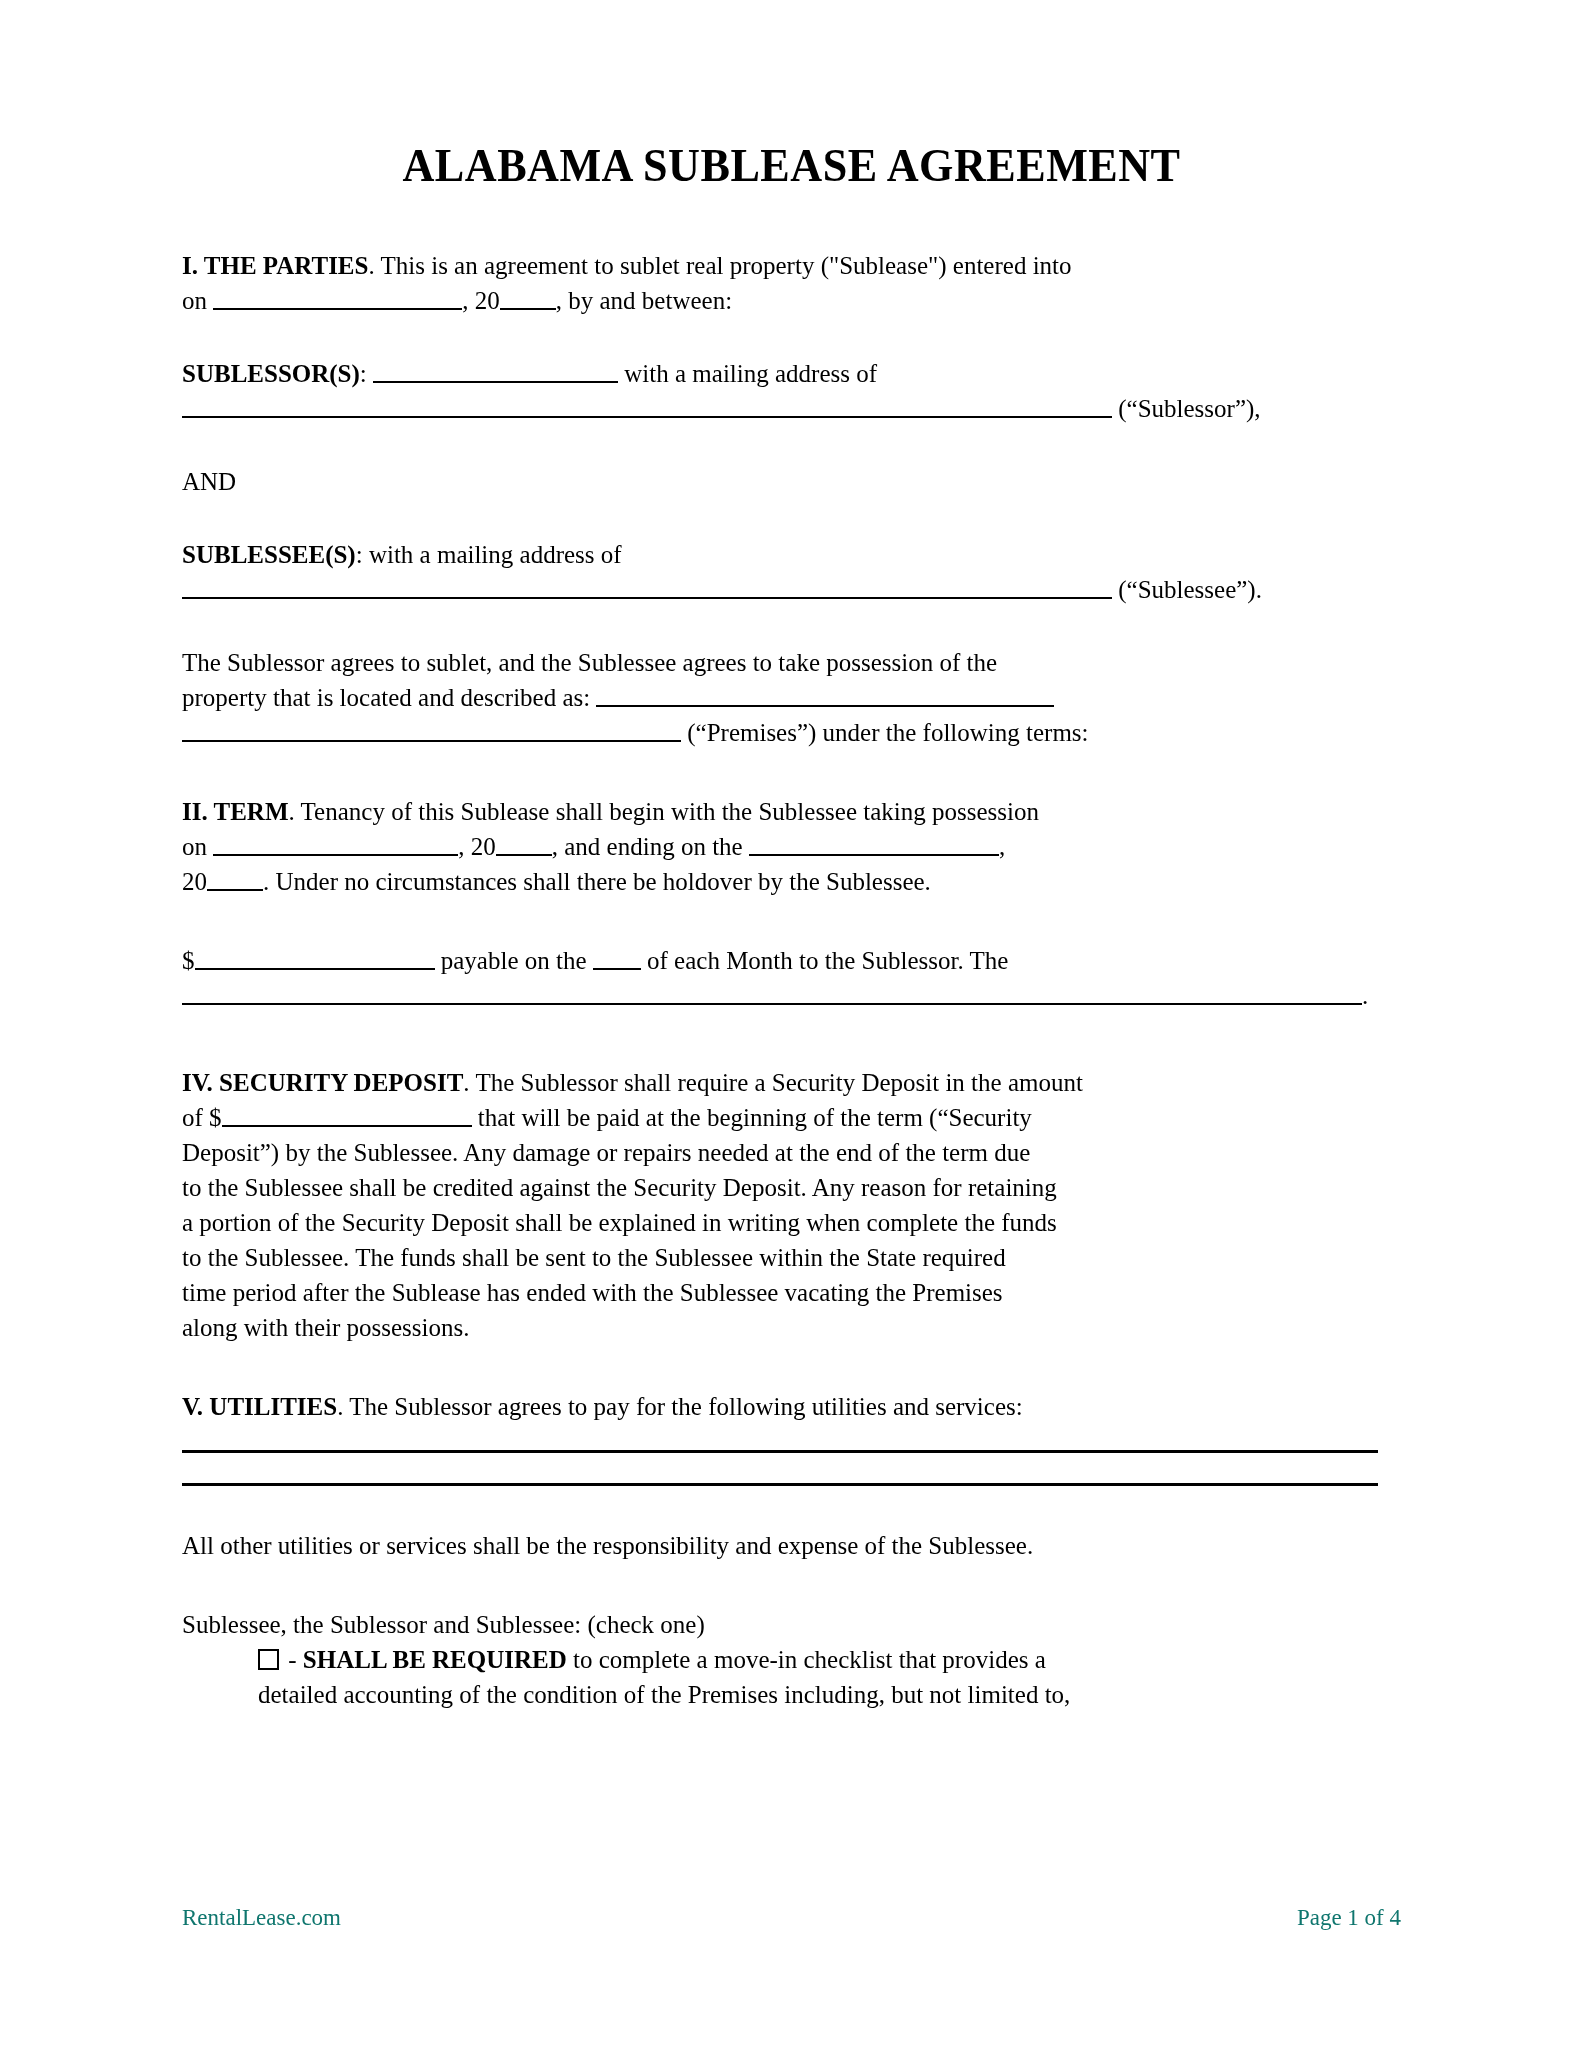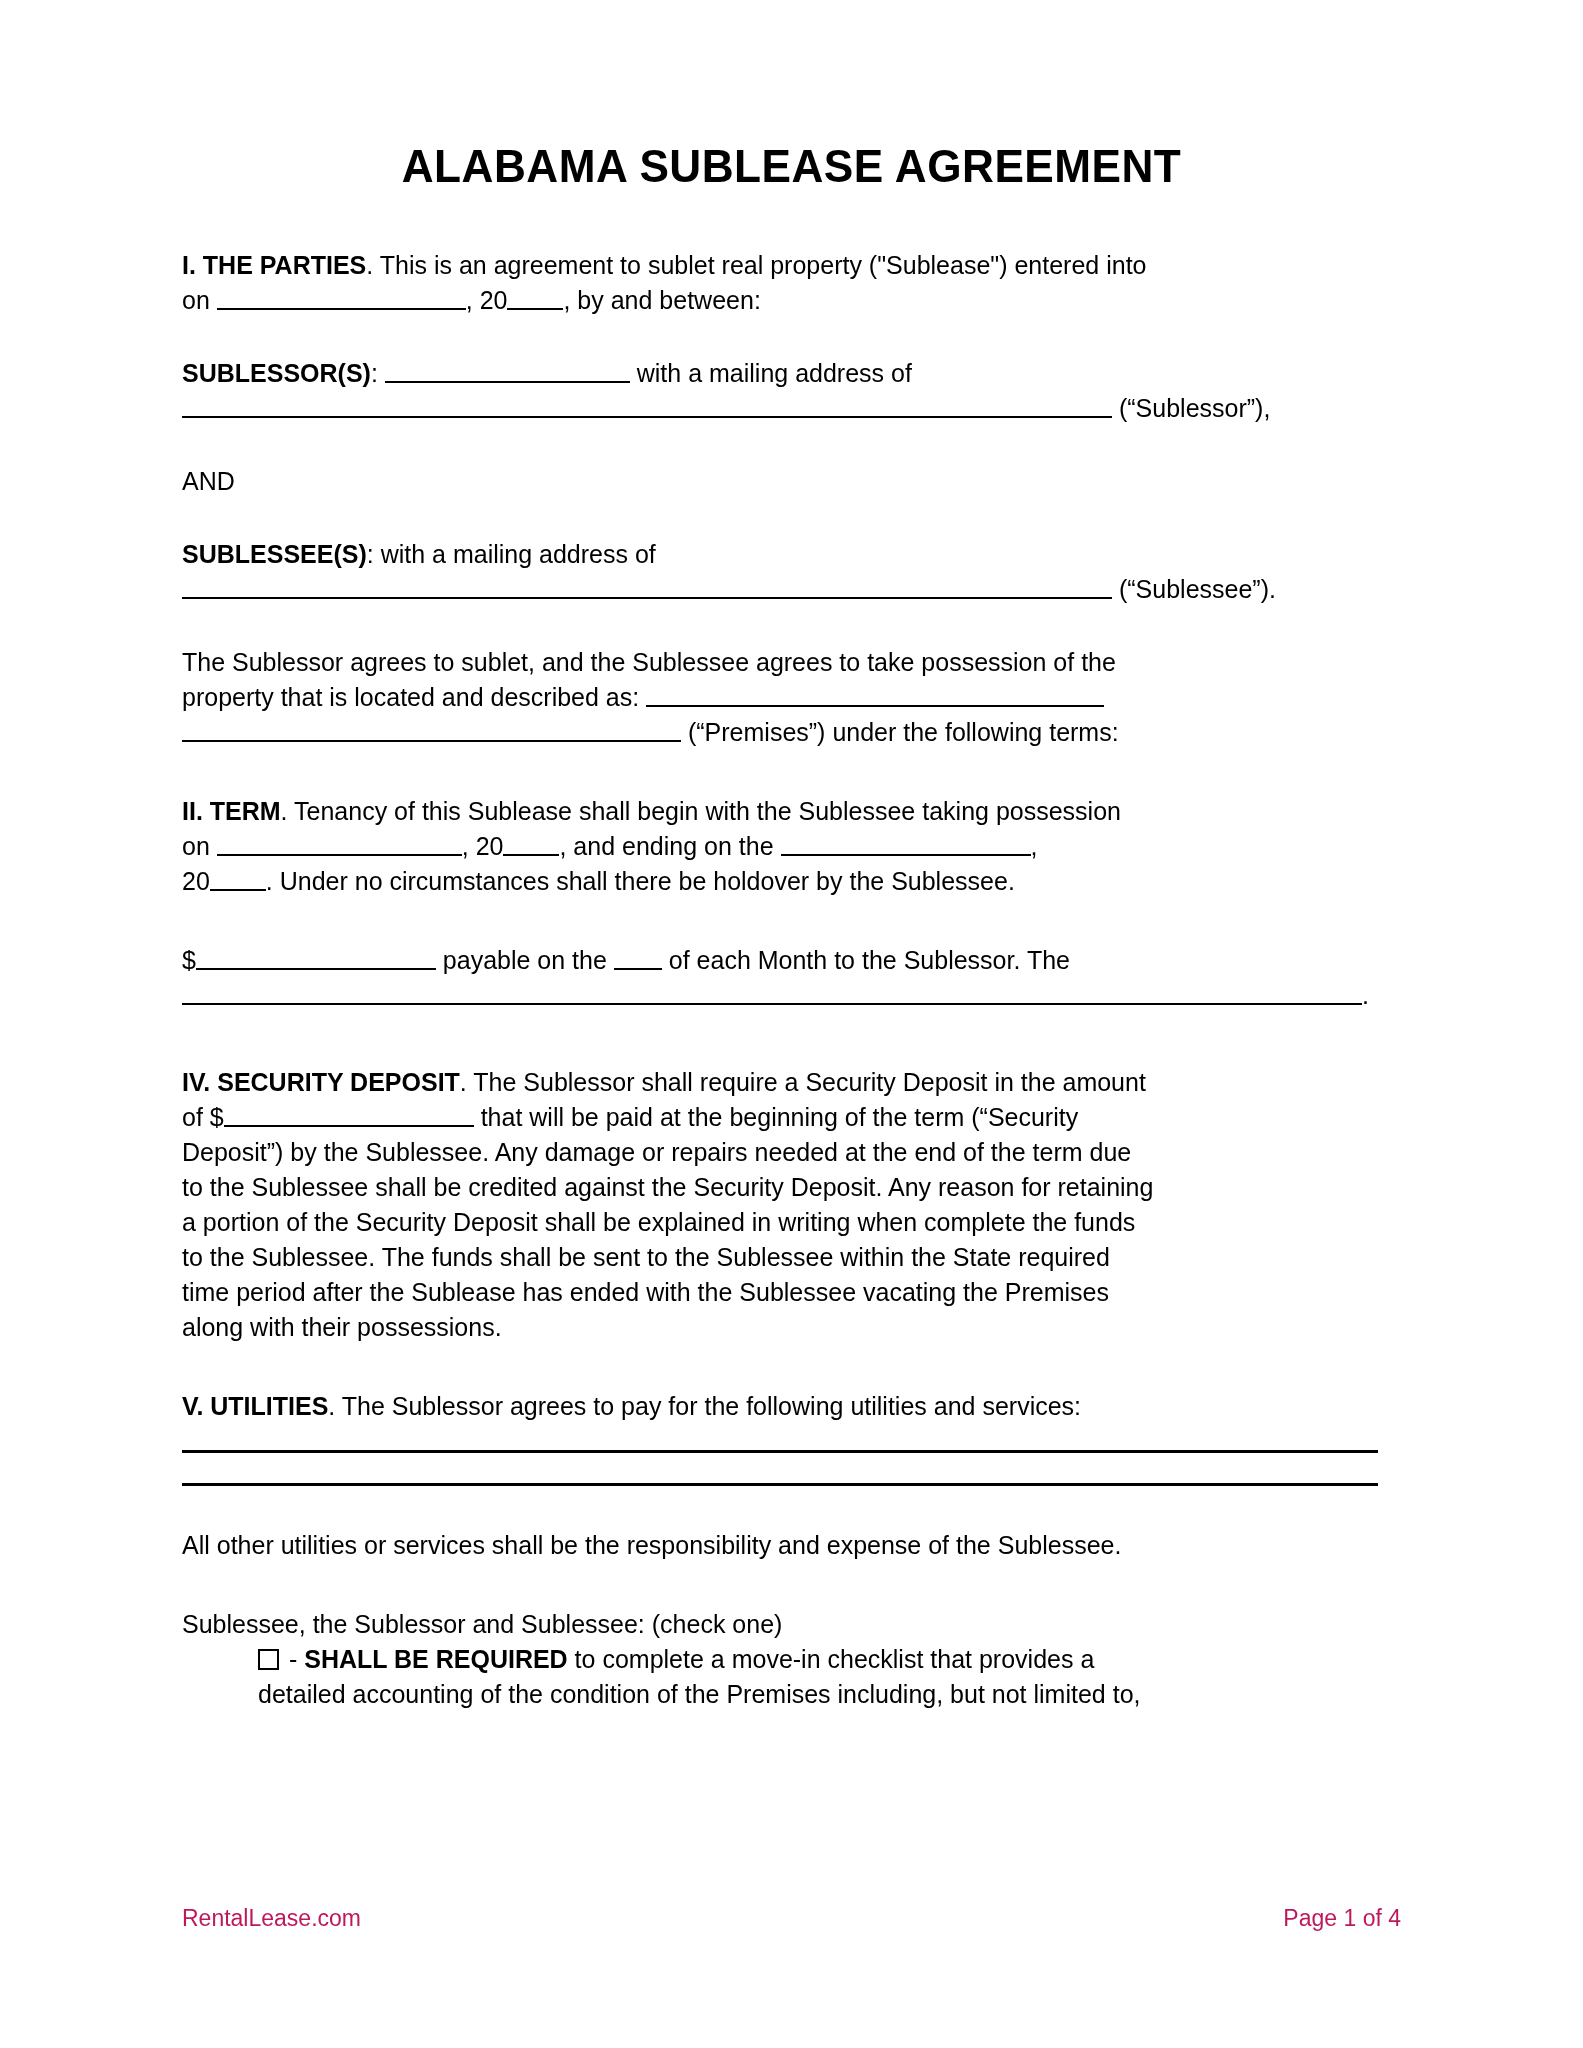--- a/index.html
+++ b/index.html
@@ -6,21 +6,21 @@
     margin: 0;
     padding: 0;
     background: #ffffff;
   }
   .page {
     position: relative;
     width: 1583px;
     height: 2048px;
     background: #ffffff;
     box-sizing: border-box;
-    font-family: Liberation Sans, sans-serif;
+    font-family: Liberation Serif, serif;
     color: #000000;
     overflow: hidden;
   }
   
   .doc-title {
     position: absolute;
     top: 110px;
     left: 0;
     width: 1583px;
     text-align: center;
@@ -99,21 +99,21 @@
   
   .footer {
     position: absolute;
     left: 182px;
     right: 182px;
     top: 1905px;
     display: flex;
     justify-content: space-between;
     align-items: baseline;
     font-size: 23px;
-    color: #be185d;
+    color: #0f766e;
   }
   .footer-site { text-align: left; }
   .footer-page { text-align: right; }
 </style>
 </head>
 <body>
 
 <div class="page">
 
   <h1 class="doc-title">ALABAMA SUBLEASE AGREEMENT</h1>

